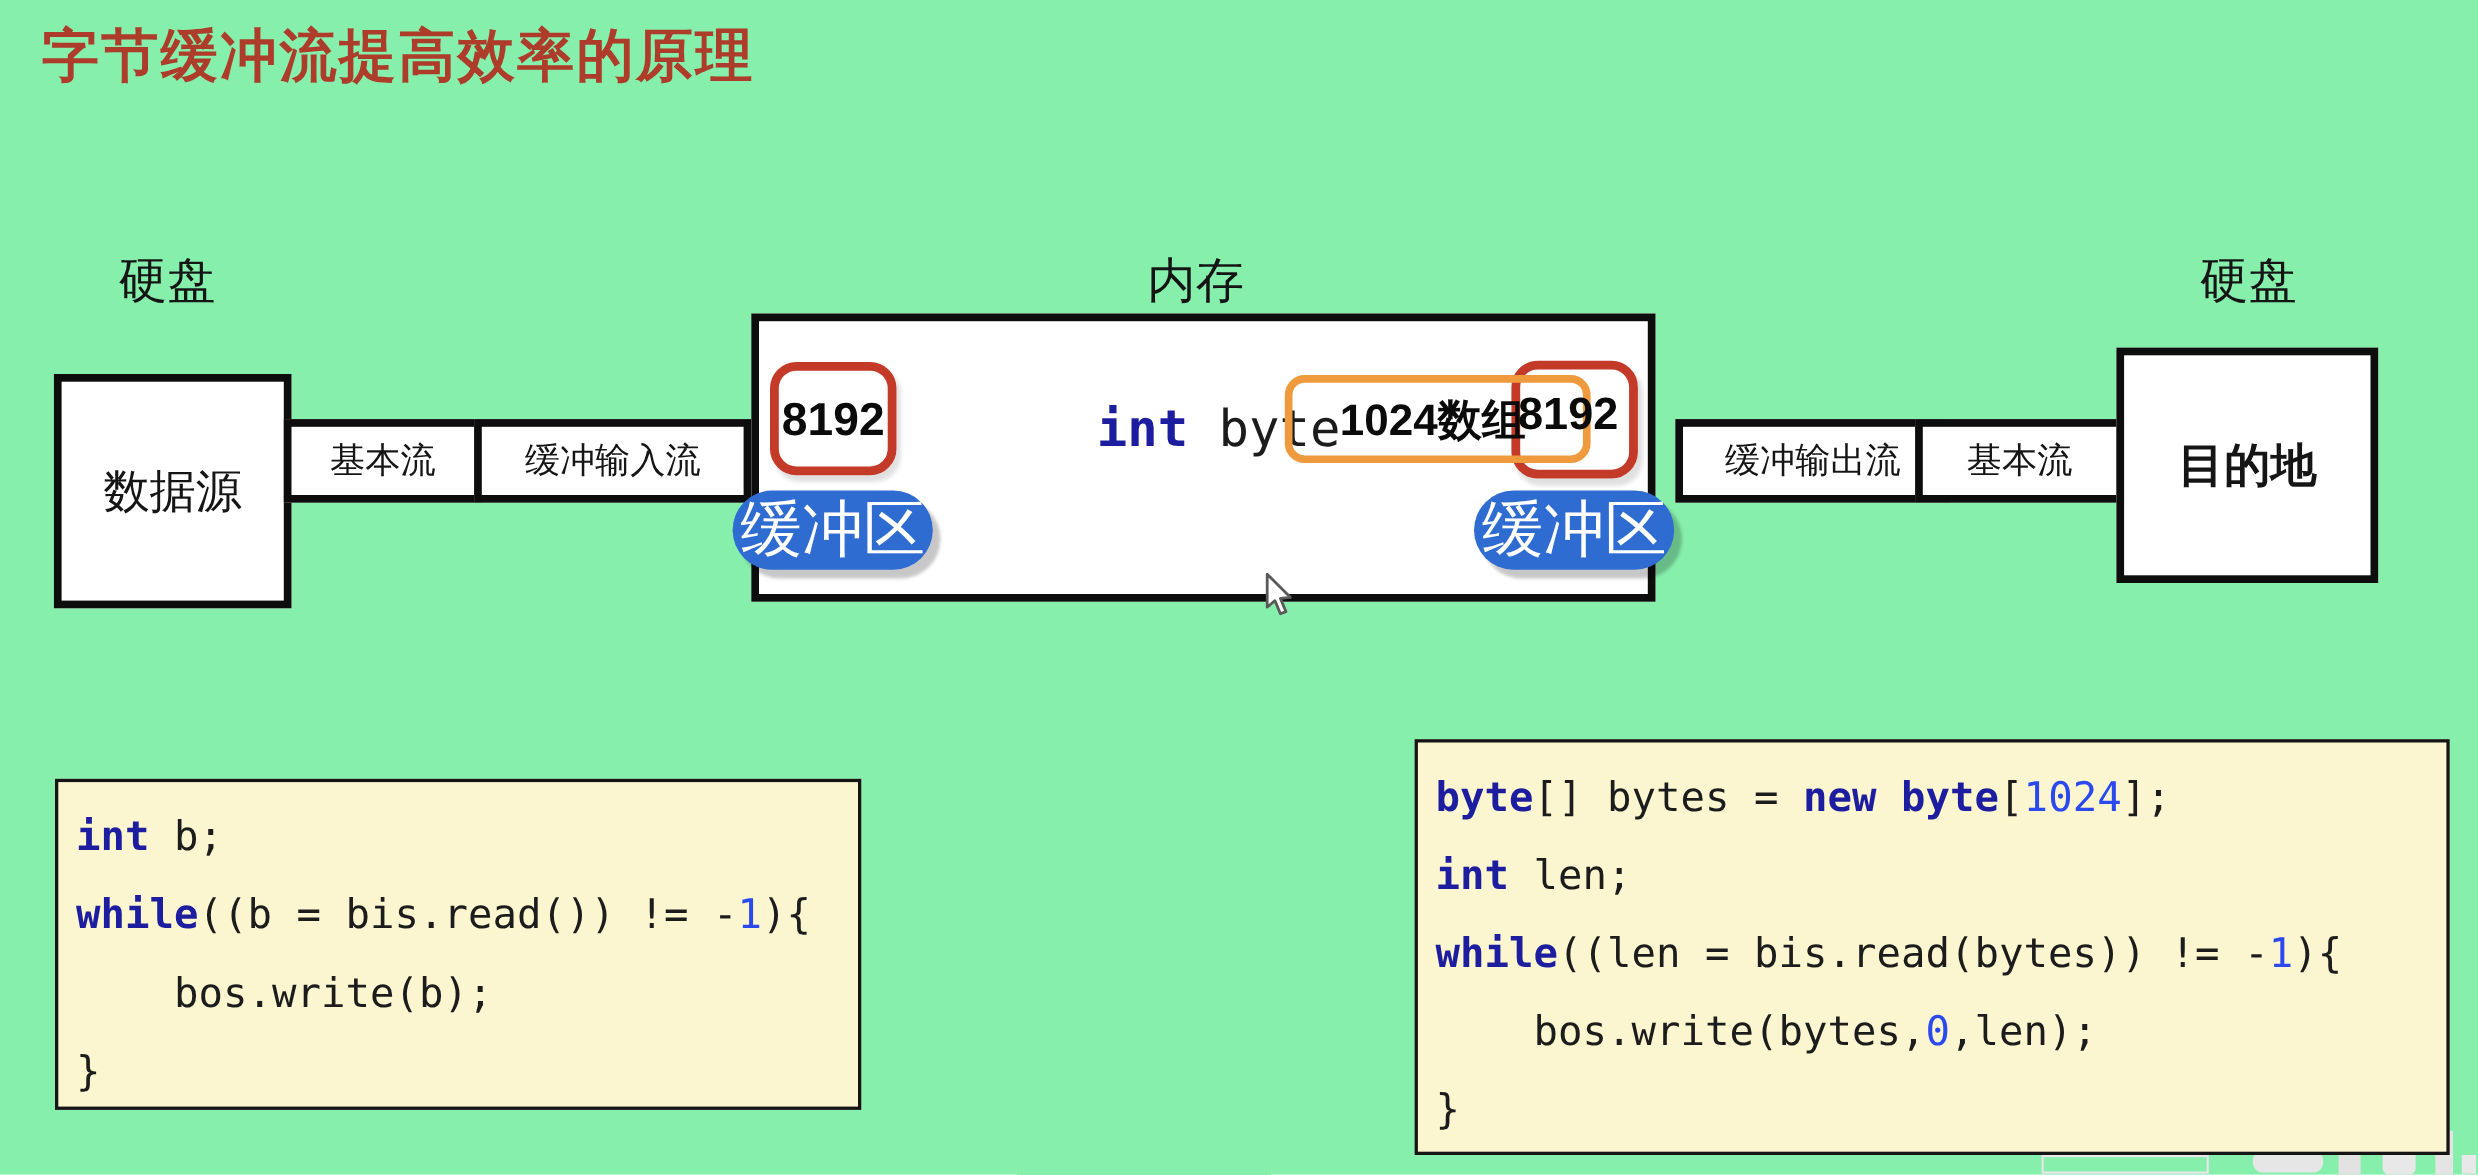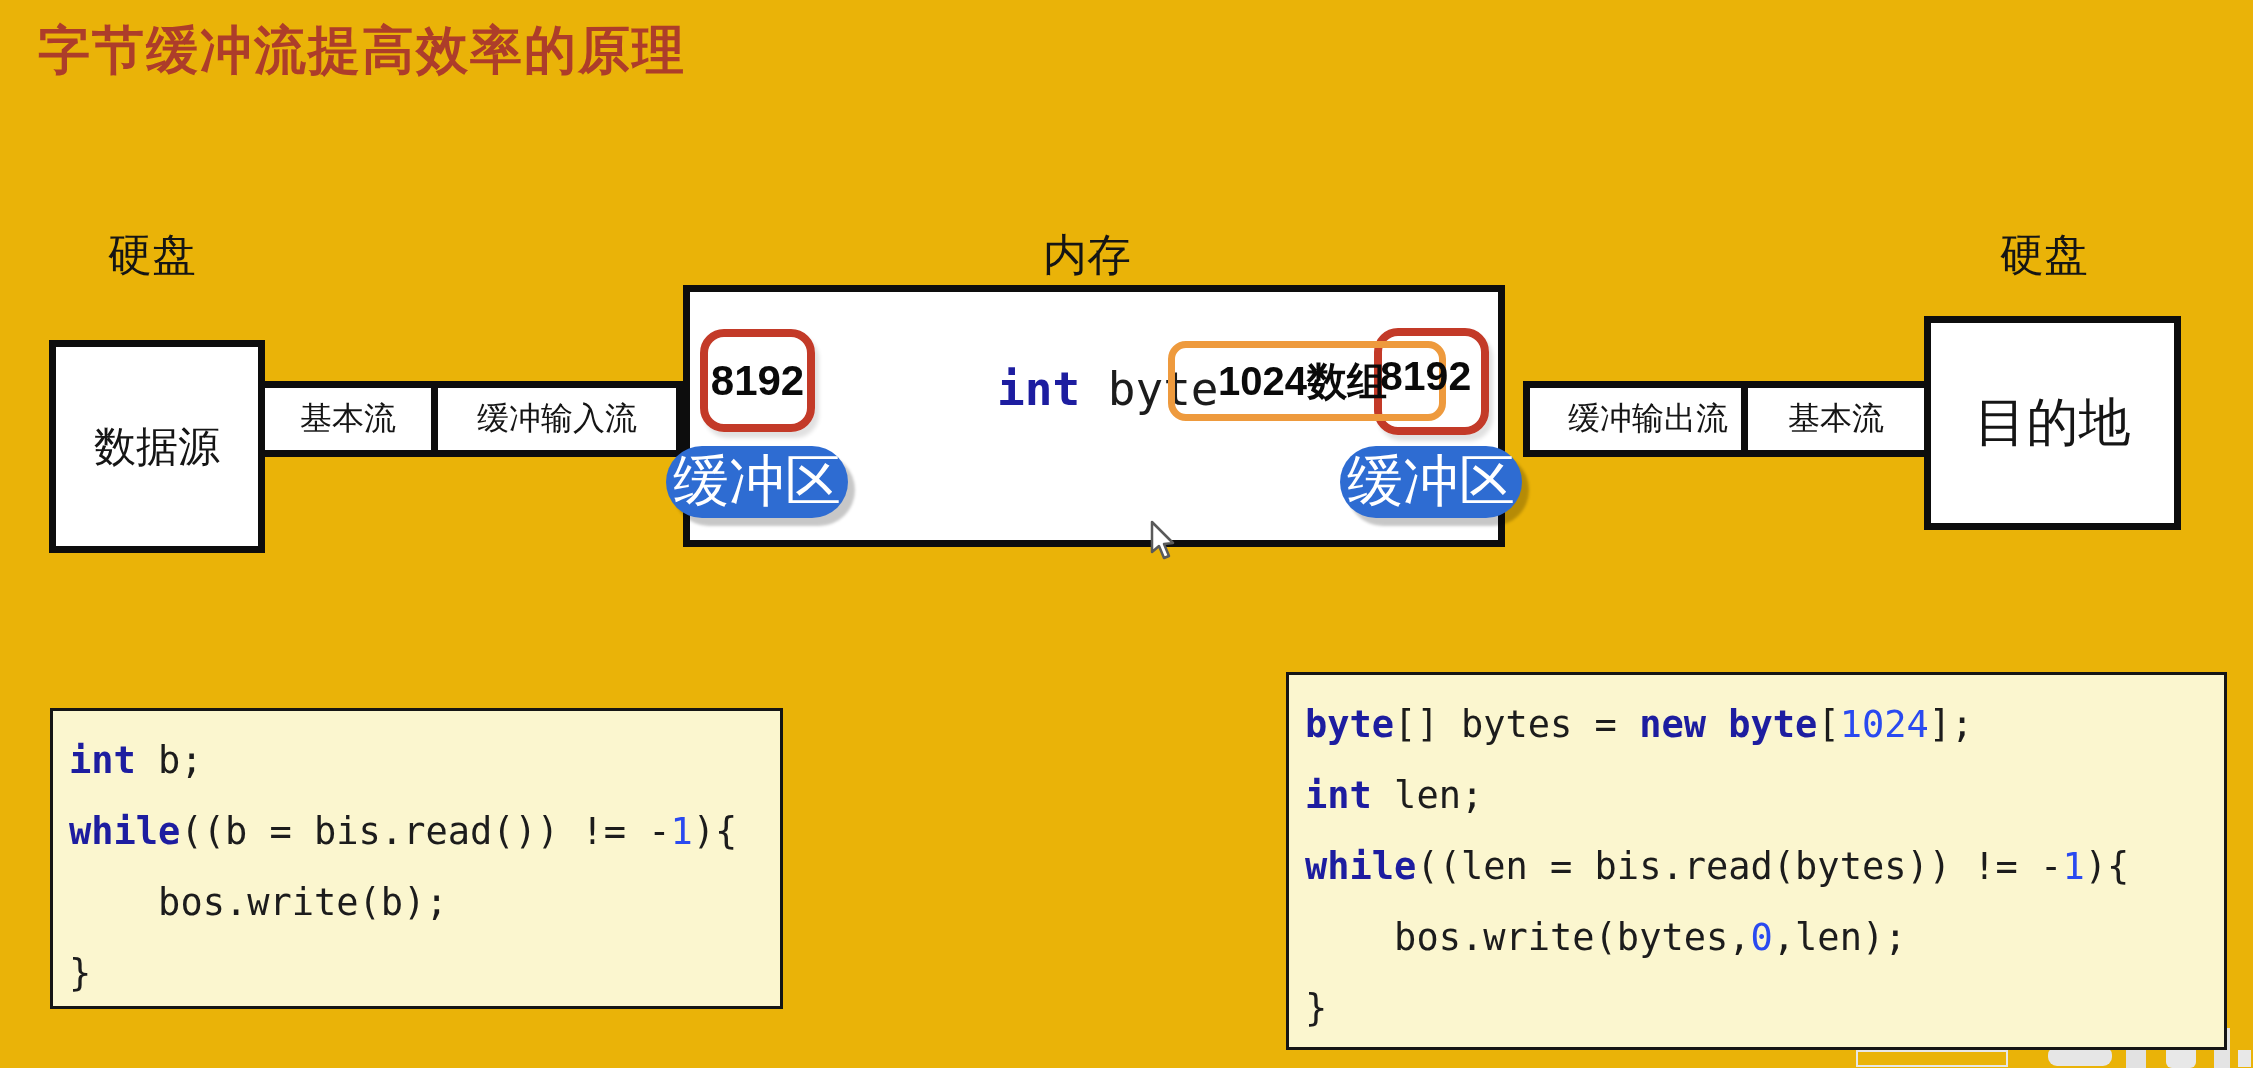--- a/index.html
+++ b/index.html
@@ -1,18 +1,18 @@
 <!DOCTYPE html>
 <html><head>
 <meta charset="utf-8">
 <style>
   html, body { margin:0; padding:0; background:#ffffff; }
   #canvas {
     position:relative; width:2253px; height:1068px; overflow:hidden;
-    background:#eab308; font-family:"Liberation Sans","DejaVu Sans",sans-serif; color:#111;
+    background:#86efac; font-family:"Liberation Sans","DejaVu Sans",sans-serif; color:#111;
   }
   .page-title {
     position:absolute; left:38px; top:16px;
     font-size:52px; font-weight:800; letter-spacing:2px; color:#ad3d2a;
   }
   .zone-label { position:absolute; font-size:44px; color:#151515; white-space:nowrap; }
   .box {
     position:absolute; box-sizing:border-box; background:#ffffff;
     border:7px solid #0d0d0d; display:flex; align-items:center; justify-content:center;
     font-size:32px; color:#151515; white-space:nowrap;
@@ -70,21 +70,21 @@
   </div>
 
   <div class="box" style="left:683px; top:285px; width:822px; height:262px;"></div>
 
   <div class="box" style="left:1498px; top:381px; width:250px; height:76px;margin-left:25px;">
     <span>缓冲输出流</span>
   </div>
   <div class="box" style="left:1741px; top:381px; width:190px; height:76px;">
     <span>基本流</span>
   </div>
-  <div class="box" style="left:1924px; top:316px; width:257px; height:214px; font-size:52px;">
+  <div class="box" style="left:1924px; top:316px; width:238px; height:214px; font-size:42px;font-weight:bold;">
     <span>目的地</span>
   </div>
 
   <div class="redbox" style="left:700px; top:329px; width:115px; height:103px; z-index:4;">
     <span>8192</span>
   </div>
 
   <div class="int-byte-line mono" style="left:997px; top:362px;"><div class="code-line"><span class="tok-kw">int</span><span class="tok-p"> byte</span></div></div>
 
   <div class="redbox" style="left:1374px; top:328px; width:115px; height:107px; z-index:4;"></div>

